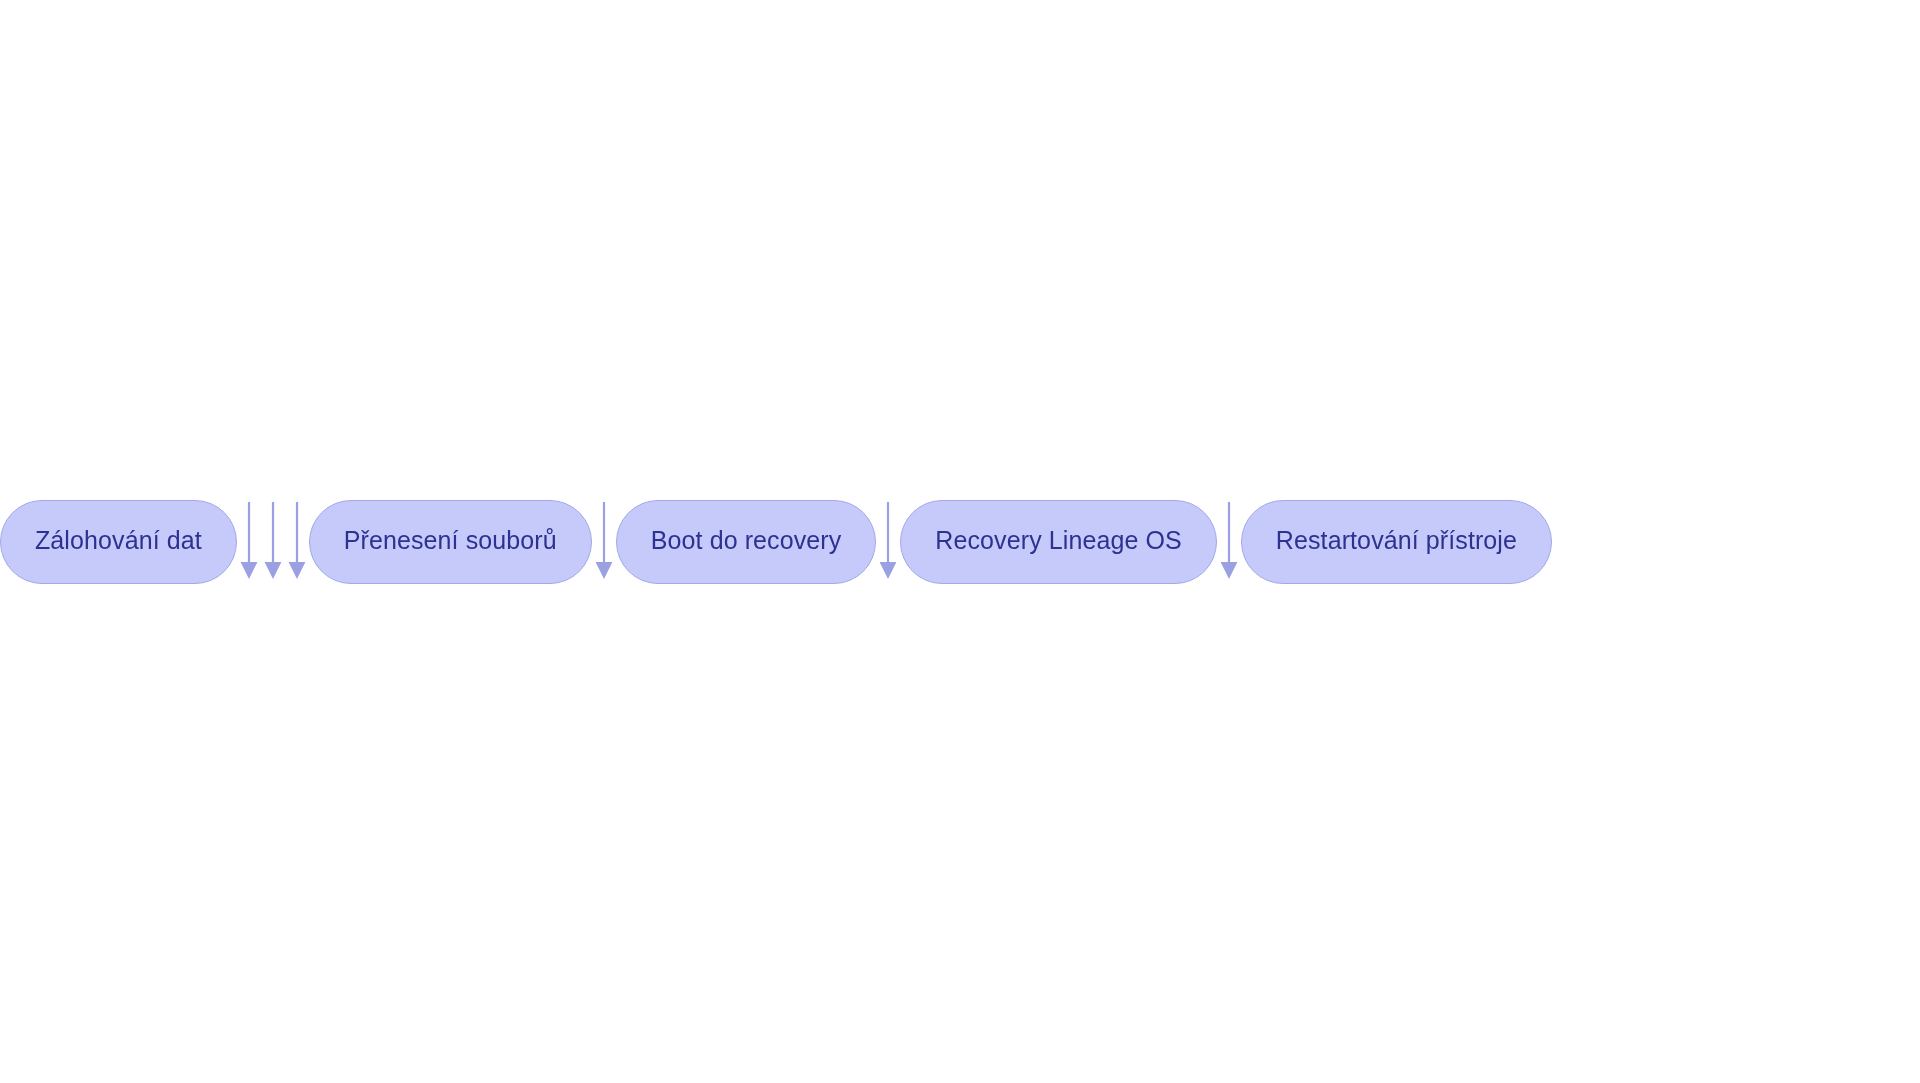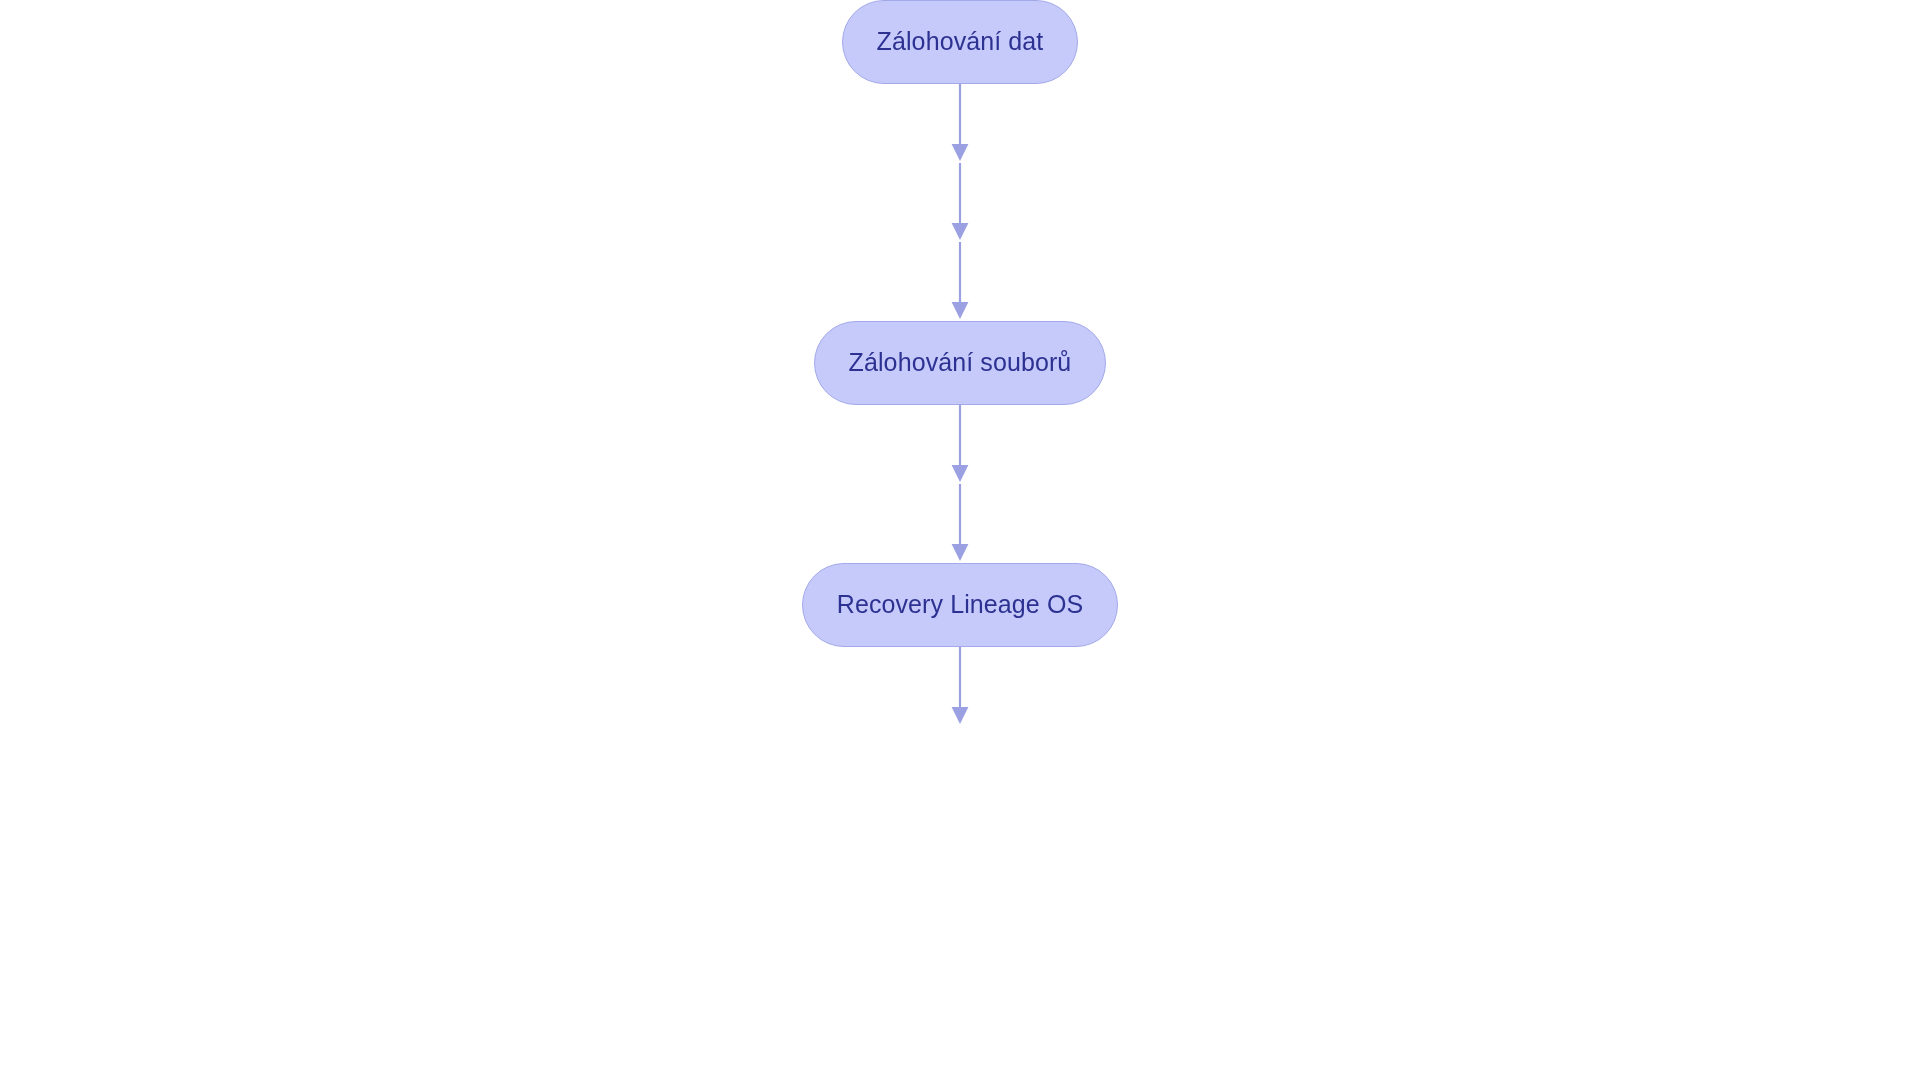--- a/index.html
+++ b/index.html
@@ -22,21 +22,21 @@
     background: #ffffff;
   }
 
   .flow-column {
     position: absolute;
     left: 0;
     top: 0;
     width: 1920px;
     height: 1083px;
     display: flex;
-    flex-direction: column;
+    flex-direction: row;
     align-items: center;
   }
 
   .node {
     box-sizing: border-box;
     height: 84px;
     border-radius: 42px;
     background: #c5cafa;
     border: 1.4px solid #a2a9e9;
     color: #2d3191;
@@ -109,44 +109,50 @@
 
 
     <div class="edge">
       <svg viewBox="0 0 24 79" xmlns="http://www.w3.org/2000/svg" aria-hidden="true">
         <line class="edge-line" x1="12" y1="0" x2="12" y2="62"></line>
         <polygon class="edge-head" points="12,77 3.6,60 20.4,60"></polygon>
       </svg>
     </div>
 
     <div class="node">
-      <span class="node-label">Zálohování souborů</span>
+      <span class="node-label">Přenesení souborů</span>
     </div>
 
     <div class="edge">
       <svg viewBox="0 0 24 79" xmlns="http://www.w3.org/2000/svg" aria-hidden="true">
         <line class="edge-line" x1="12" y1="0" x2="12" y2="62"></line>
         <polygon class="edge-head" points="12,77 3.6,60 20.4,60"></polygon>
       </svg>
     </div>
 
+    <div class="node">
+      <span class="node-label">Boot do recovery</span>
+    </div>
 
     <div class="edge">
       <svg viewBox="0 0 24 79" xmlns="http://www.w3.org/2000/svg" aria-hidden="true">
         <line class="edge-line" x1="12" y1="0" x2="12" y2="62"></line>
         <polygon class="edge-head" points="12,77 3.6,60 20.4,60"></polygon>
       </svg>
     </div>
 
     <div class="node">
       <span class="node-label">Recovery Lineage OS</span>
     </div>
 
     <div class="edge">
       <svg viewBox="0 0 24 79" xmlns="http://www.w3.org/2000/svg" aria-hidden="true">
         <line class="edge-line" x1="12" y1="0" x2="12" y2="62"></line>
         <polygon class="edge-head" points="12,77 3.6,60 20.4,60"></polygon>
       </svg>
     </div>
 
+    <div class="node">
+      <span class="node-label">Restartování přístroje</span>
+    </div>
 
   </div>
 </div>
 
 </body></html>

